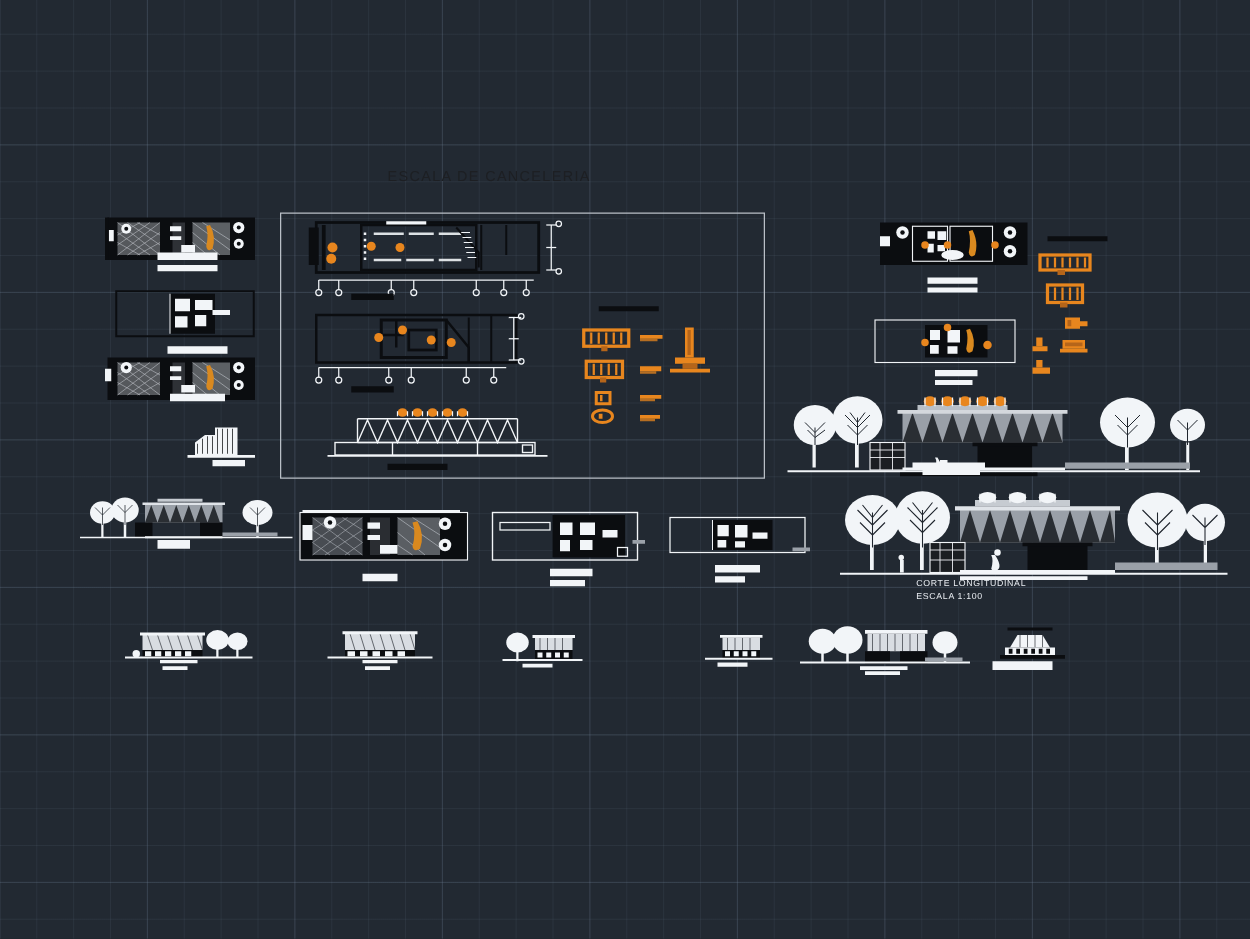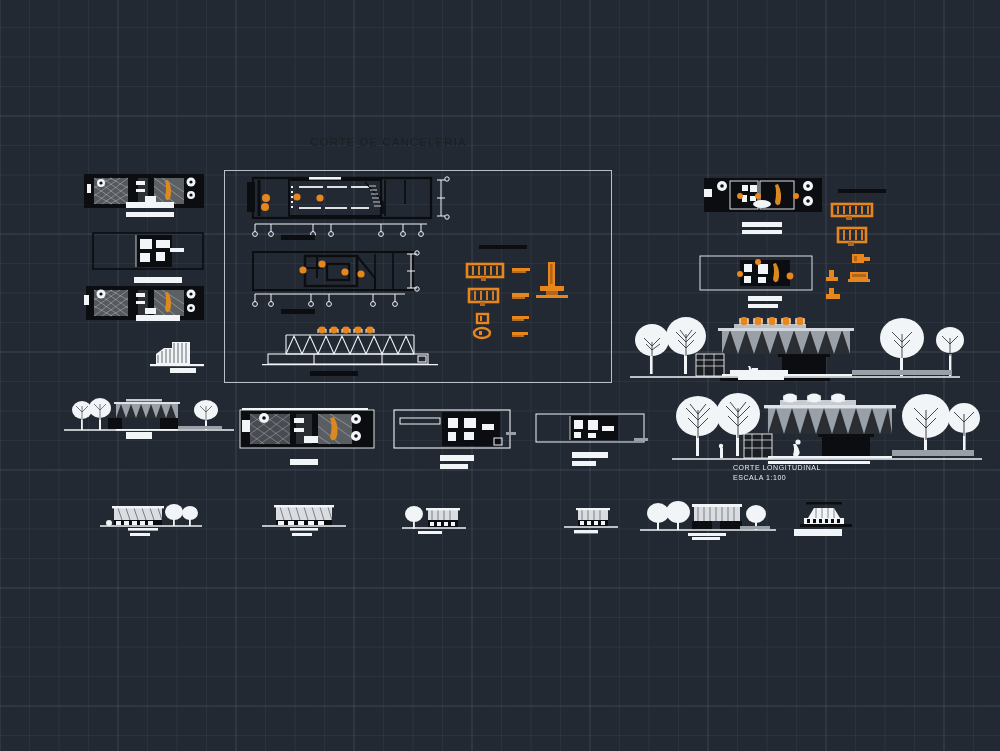--- a/index.html
+++ b/index.html
@@ -35,21 +35,21 @@
   .plate{position:absolute;background:#f2f5f8;}
   .kplate{position:absolute;background:#0b0d10;}
   svg{display:block;overflow:visible;}
   .nosel{user-select:none;}
 </style>
 </head>
 <body>
 
 <div id="canvas" class="nosel">
 
-  <div class="ttl" style="left:310px;top:136px;">CORTE DE CANCELERIA</div>
+  <div class="ttl" style="left:310px;top:136px;">ESCALA DE CANCELERIA</div>
 
   <div class="border-box" style="left:224px;top:170px;width:388px;height:213px;"></div>
 
   <svg class="abs" style="left:84px;top:170px;" width="124" height="46" viewBox="0 0 124 46">
     <rect x="2" y="4" width="118" height="34" fill="#0b0d10"></rect>
     <rect x="10" y="8" width="34" height="26" fill="#55585c"></rect>
     <g stroke="#c8ccd2" stroke-width="0.5" opacity="0.85">
       <path d="M10 8 L44 34 M18 8 L44 26 M26 8 L44 18 M10 16 L36 34 M10 24 L28 34"></path>
       <path d="M44 8 L10 34 M36 8 L10 26 M28 8 L10 18 M44 16 L18 34 M44 24 L26 34"></path>
     </g>

